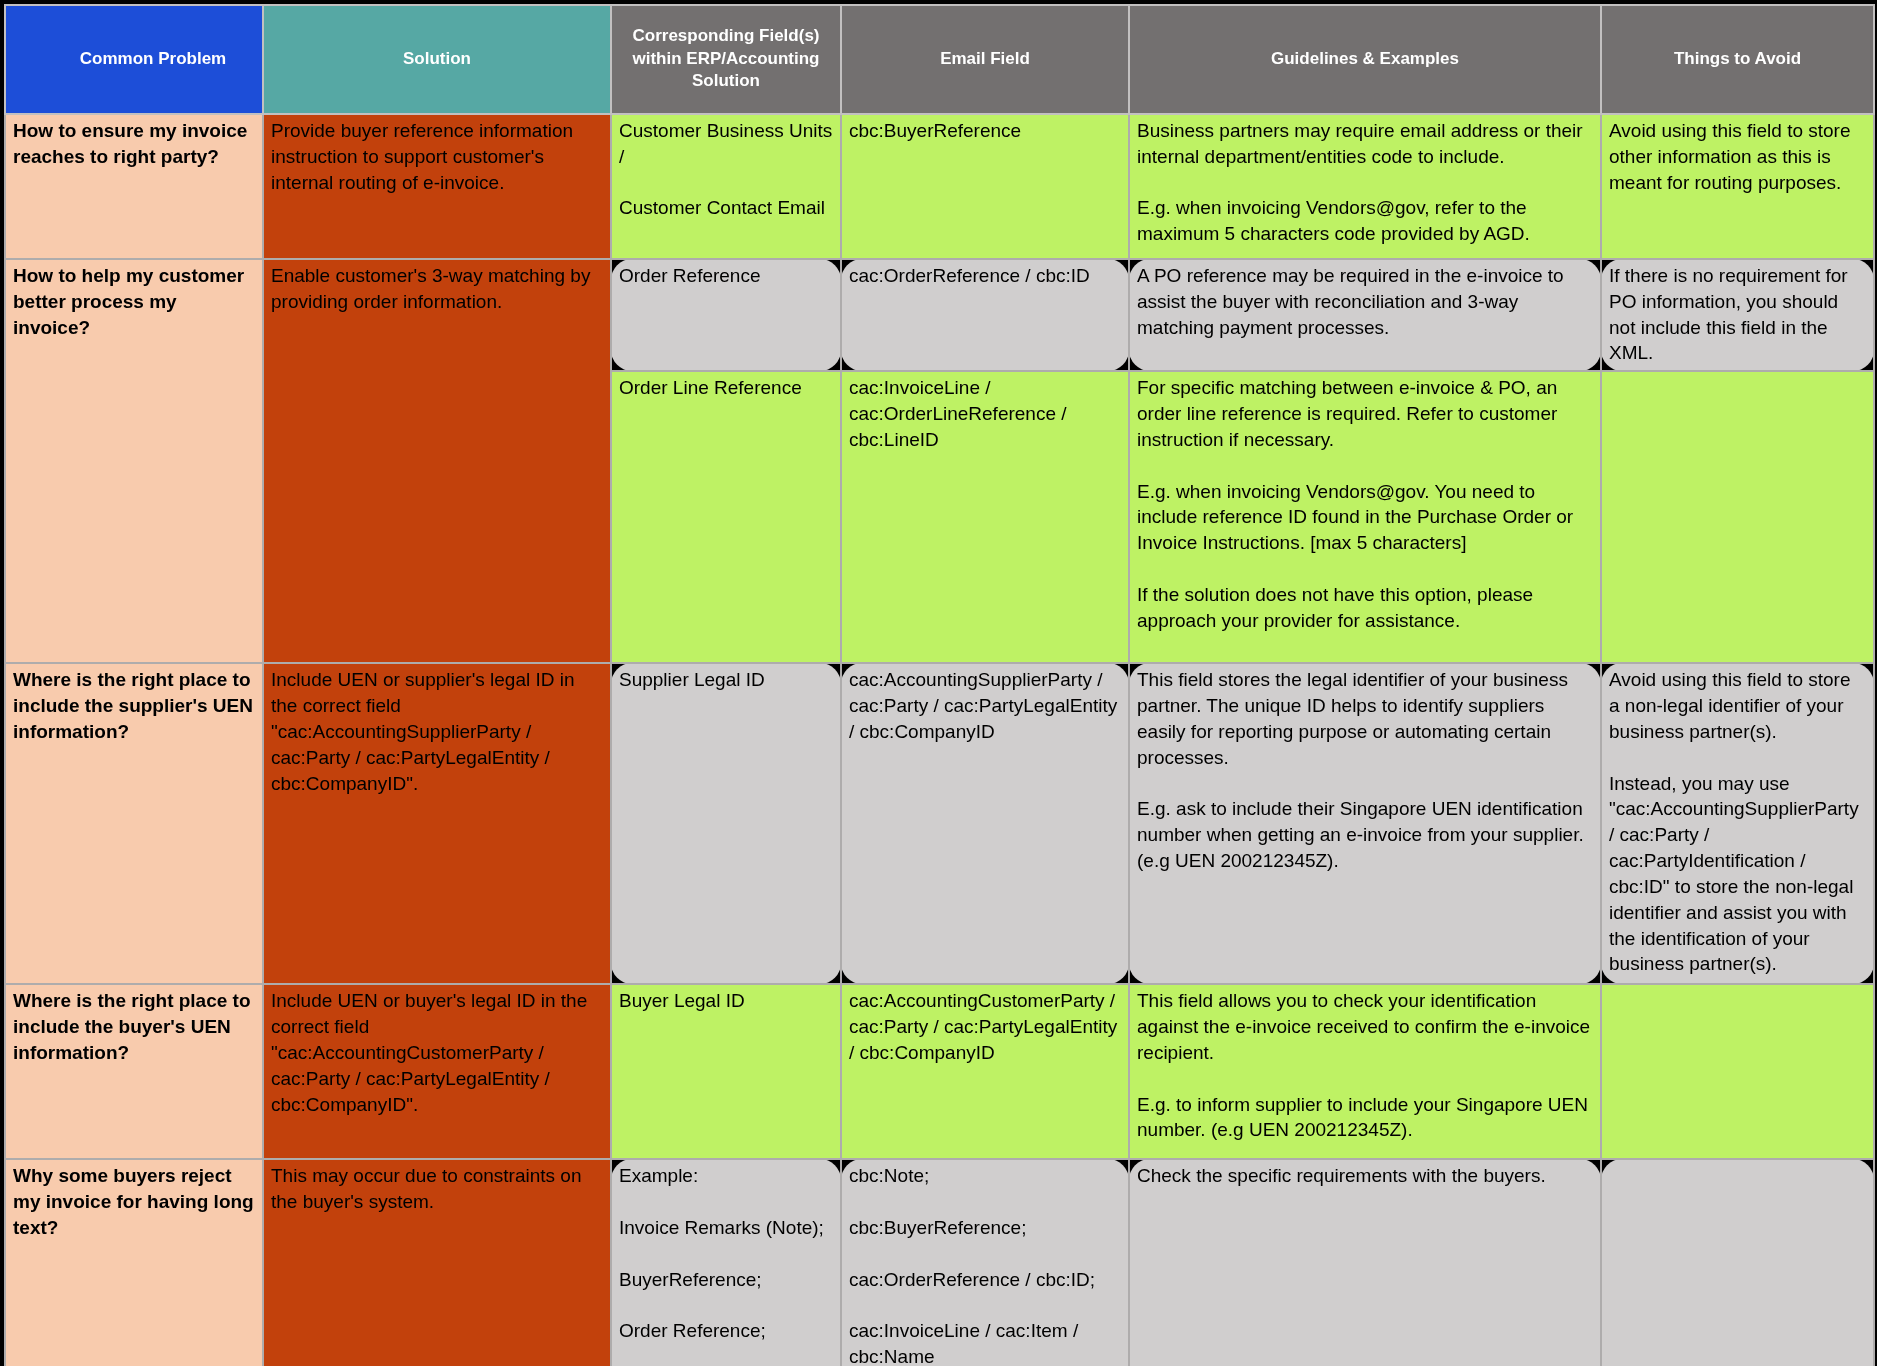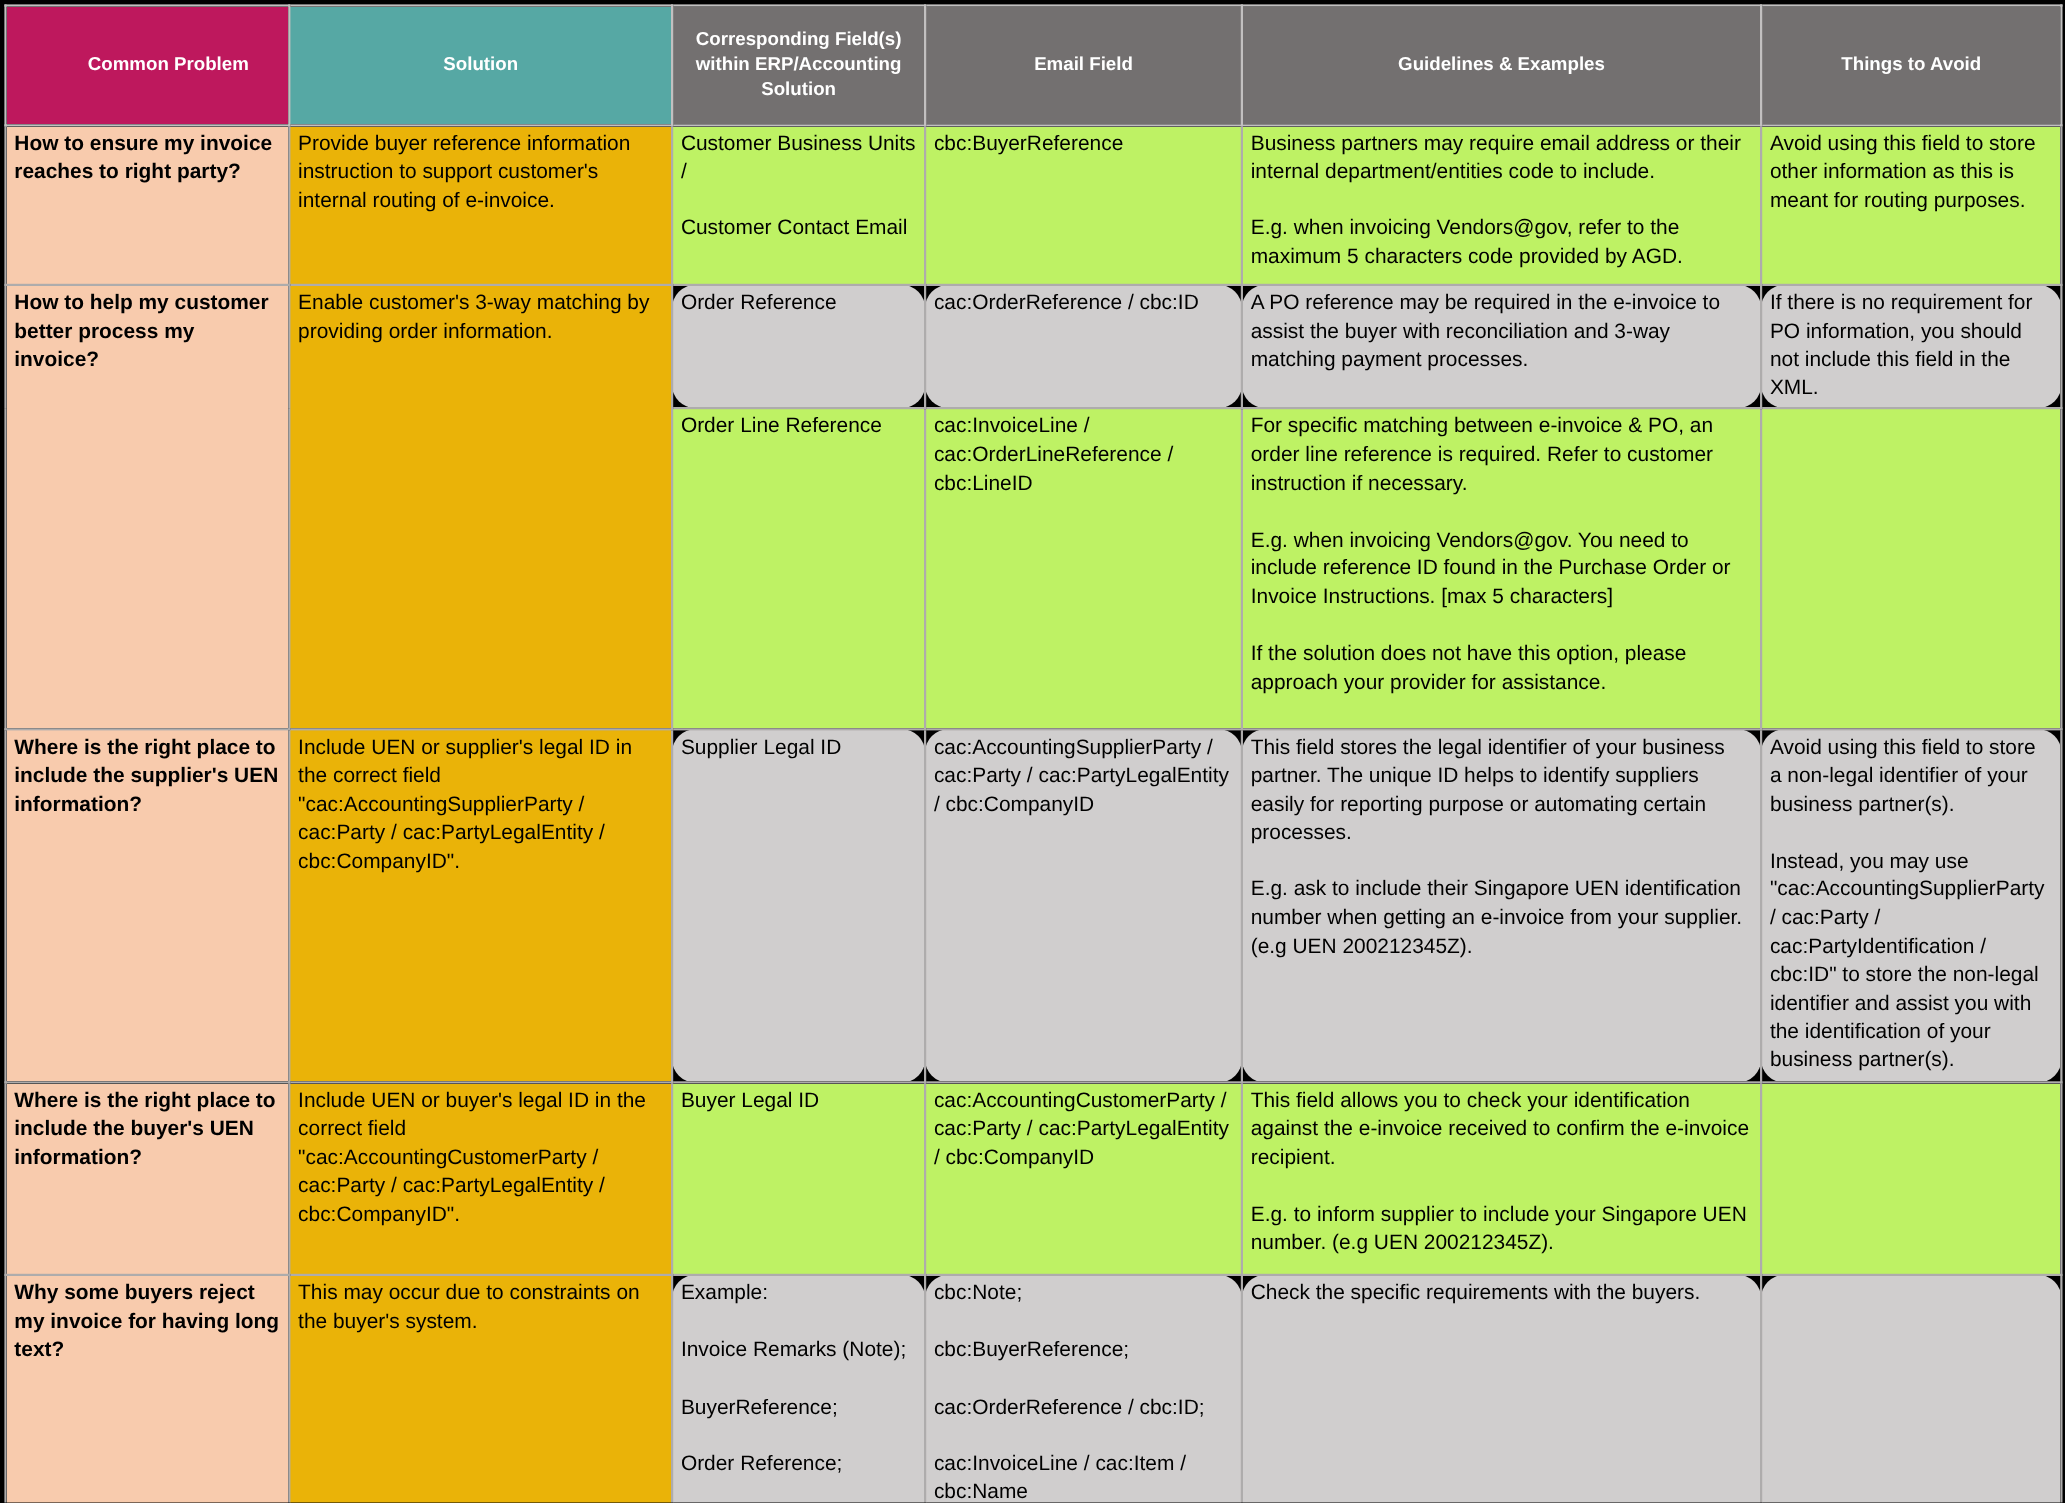--- a/index.html
+++ b/index.html
@@ -37,24 +37,24 @@
     font-size: 19px;
     line-height: 1.36;
     text-align: left;
     vertical-align: top;
     white-space: pre-line;
   }
   td.problem {
     font-weight: bold;
     background: #F8CBAD;
   }
-  td.solution { background: #eab308; margin-top: 28px; }
+  td.solution { background: #c2410c; margin-top: 28px; }
   td.g-light  { background: #bef264; }
   td.g-dark   { background: #D0CECE; border-radius: 21px; }
-  th.h-problem  { background: #be185d; padding-left: 45px; }
+  th.h-problem  { background: #1d4ed8; padding-left: 45px; }
   th.h-solution { background: #56A8A4; }
   th.h-gray     { background: #737070; }
 </style>
 </head>
 <body>
 
 <table class="faq">
   <colgroup>
     <col style="width:258px">
     <col style="width:348px">

